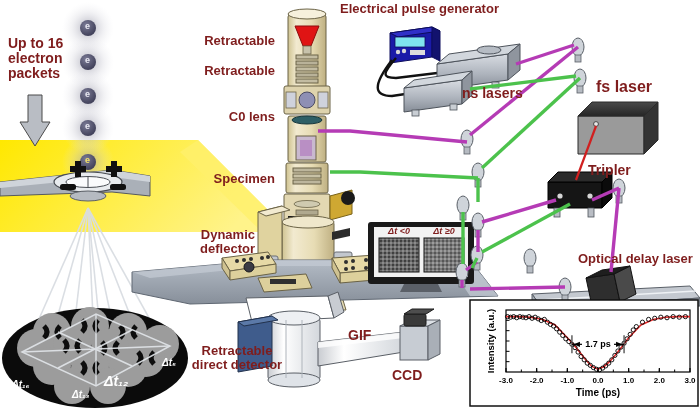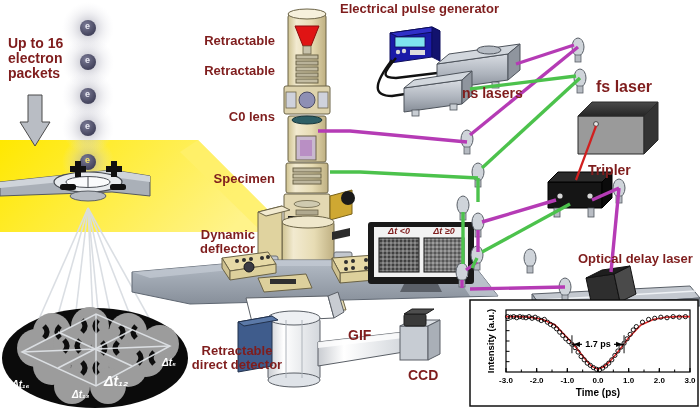--- a/index.html
+++ b/index.html
@@ -542,21 +542,21 @@
 <div class="lbl lbl-r" style="left:110px;top:172px;width:165px;font-size:13px;">Specimen</div>
 
 <div class="lbl lbl-r" style="left:100px;top:228px;width:155px;font-size:13px;">Dynamic
 deflector</div>
 
 <div class="lbl lbl-c" style="left:172px;top:344px;width:130px;font-size:13px;">Retractable
 direct detector</div>
 
 <div class="lbl" style="left:348px;top:328px;font-size:14px;">GIF</div>
 
-<div class="lbl" style="left:392px;top:368px;font-size:14px;margin-left:16px;">CCD</div>
+<div class="lbl" style="left:392px;top:368px;font-size:14px;">CCD</div>
 
 <div class="lbl" style="left:340px;top:2px;font-size:13px;">Electrical pulse generator</div>
 
 <div class="lbl" style="left:462px;top:86px;font-size:14px;">ns lasers</div>
 
 <div class="lbl" style="left:596px;top:78px;font-size:16px;">fs laser</div>
 
 <div class="lbl" style="left:588px;top:163px;font-size:14px;">Tripler</div>
 
 <div class="lbl" style="left:578px;top:252px;font-size:13px;">Optical delay laser</div>

